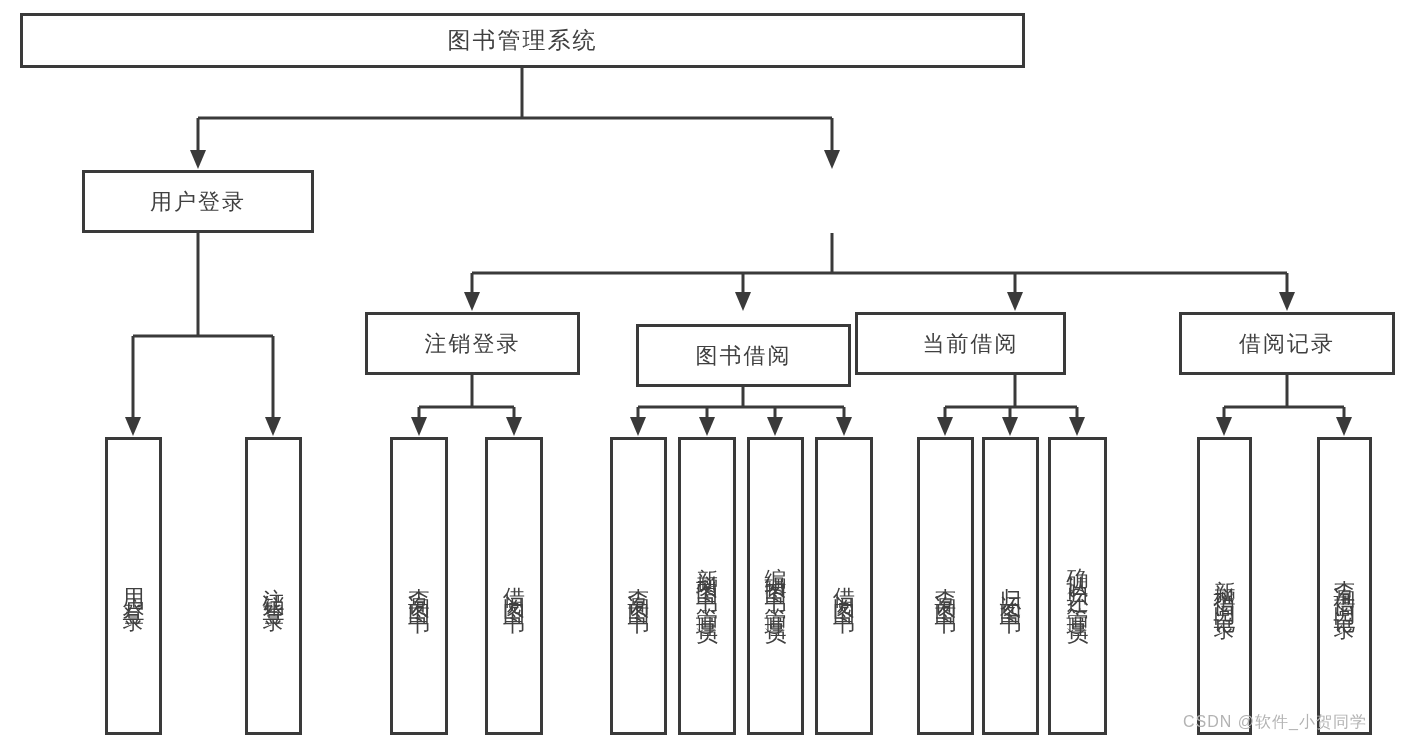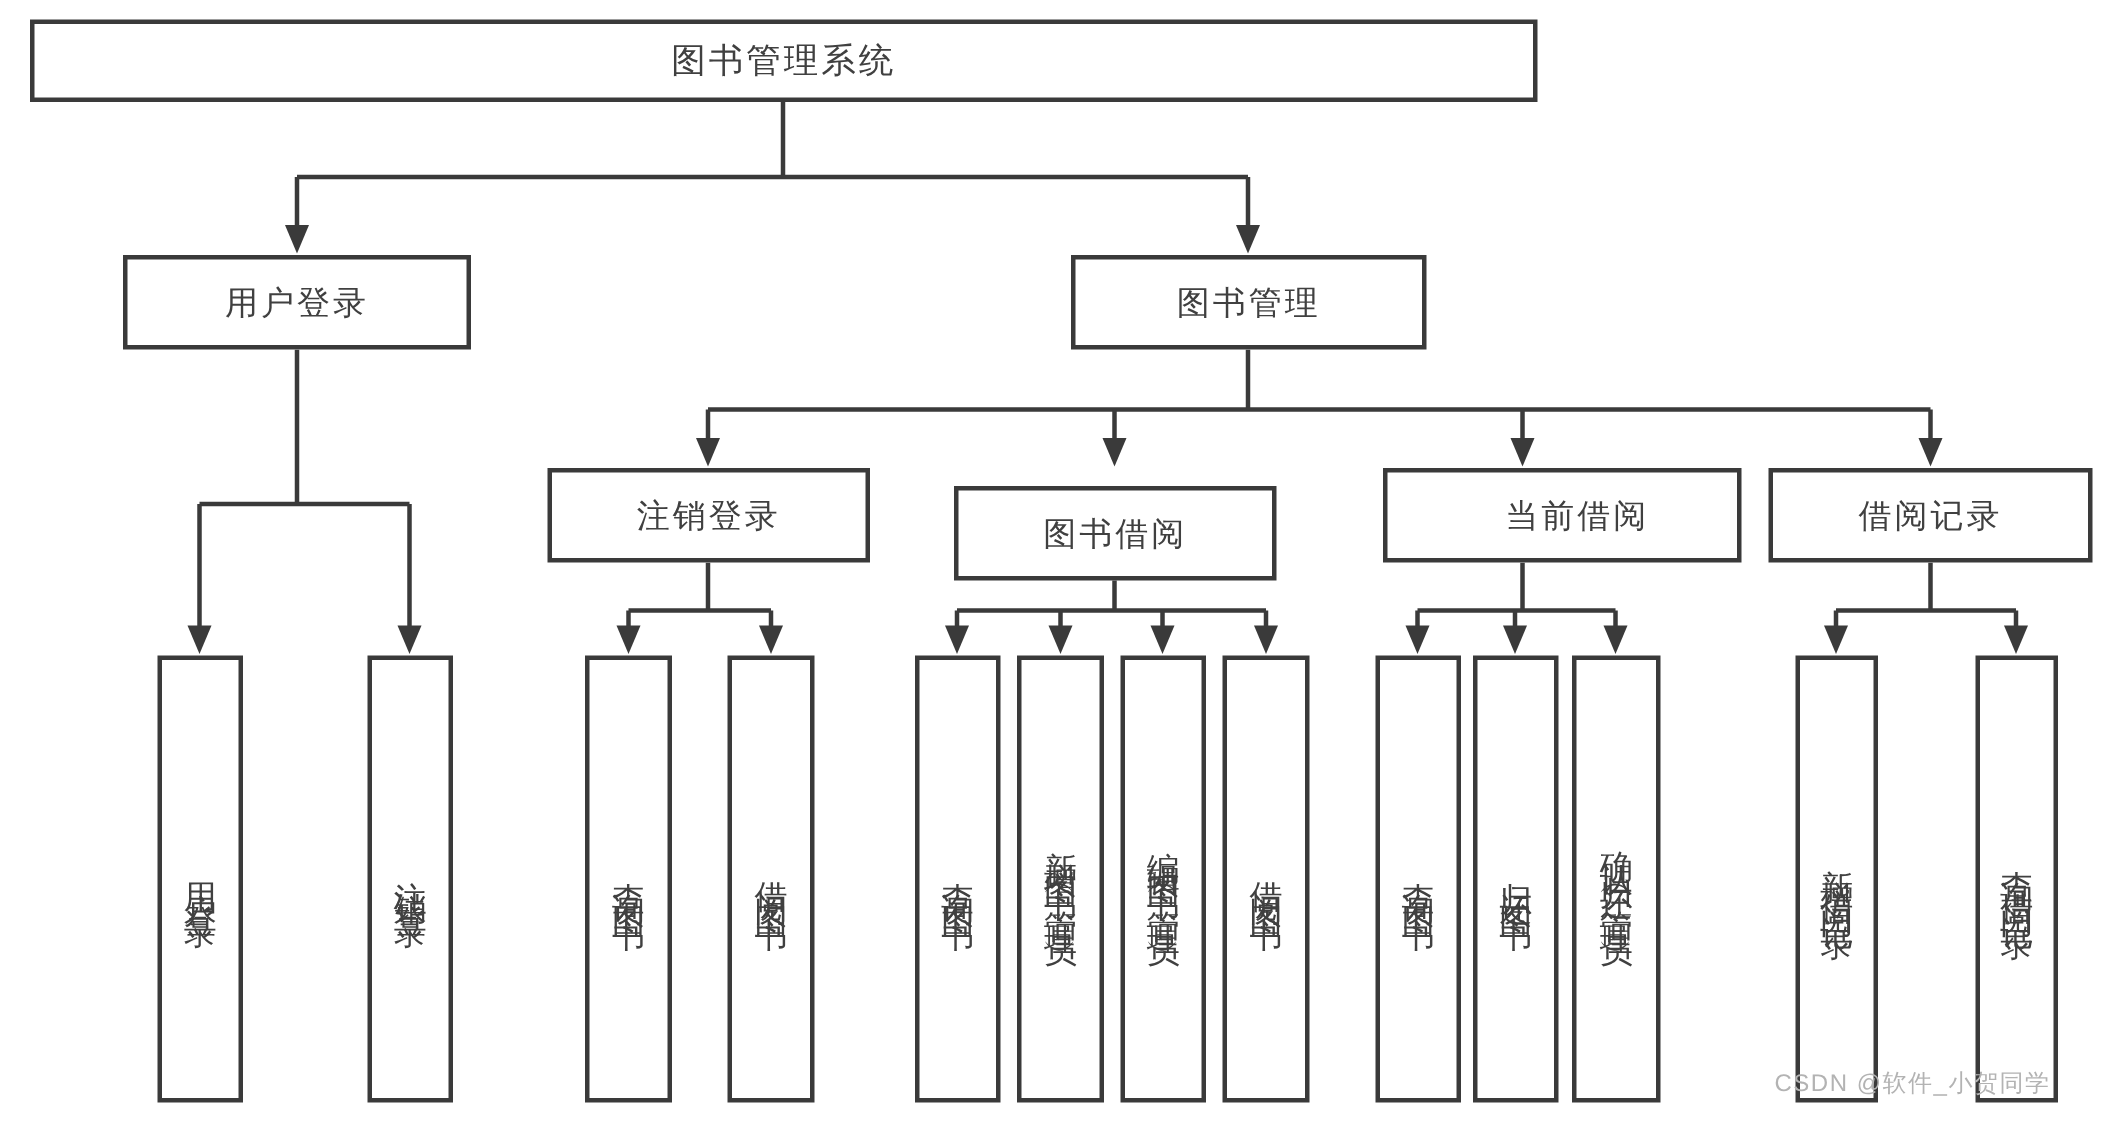--- a/index.html
+++ b/index.html
@@ -130,31 +130,28 @@
     </g>
   </svg>
 
   <div class="box h root-box" style="left:20px; top:13px; width:1005px; height:55px;">
     <span>图书管理系统</span>
   </div>
 
   <div class="box h" style="left:82px; top:170px; width:232px; height:63px;">
     <span>用户登录</span>
   </div>
-  <div class="box h" style="left:714px; top:170px; width:237px; height:63px;">
-    <span>图书管理</span>
-  </div>
 
   <div class="box h" style="left:365px; top:312px; width:215px; height:63px;">
     <span>注销登录</span>
   </div>
   <div class="box h" style="left:636px; top:324px; width:215px; height:63px;text-align:center;">
     <span>图书借阅</span>
   </div>
-  <div class="box h" style="left:922px; top:312px; width:239px; height:63px;padding-left:20px;">
+  <div class="box h" style="left:855px; top:312px; width:211px; height:63px;padding-left:20px;">
     <span>当前借阅</span>
   </div>
   <div class="box h" style="left:1179px; top:312px; width:216px; height:63px;">
     <span>借阅记录</span>
   </div>
 
   <div class="box v" style="left:105px; top:437px; width:57px; height:298px;">
     <span>用户登录</span>
   </div>
   <div class="box v" style="left:245px; top:437px; width:57px; height:298px;">

